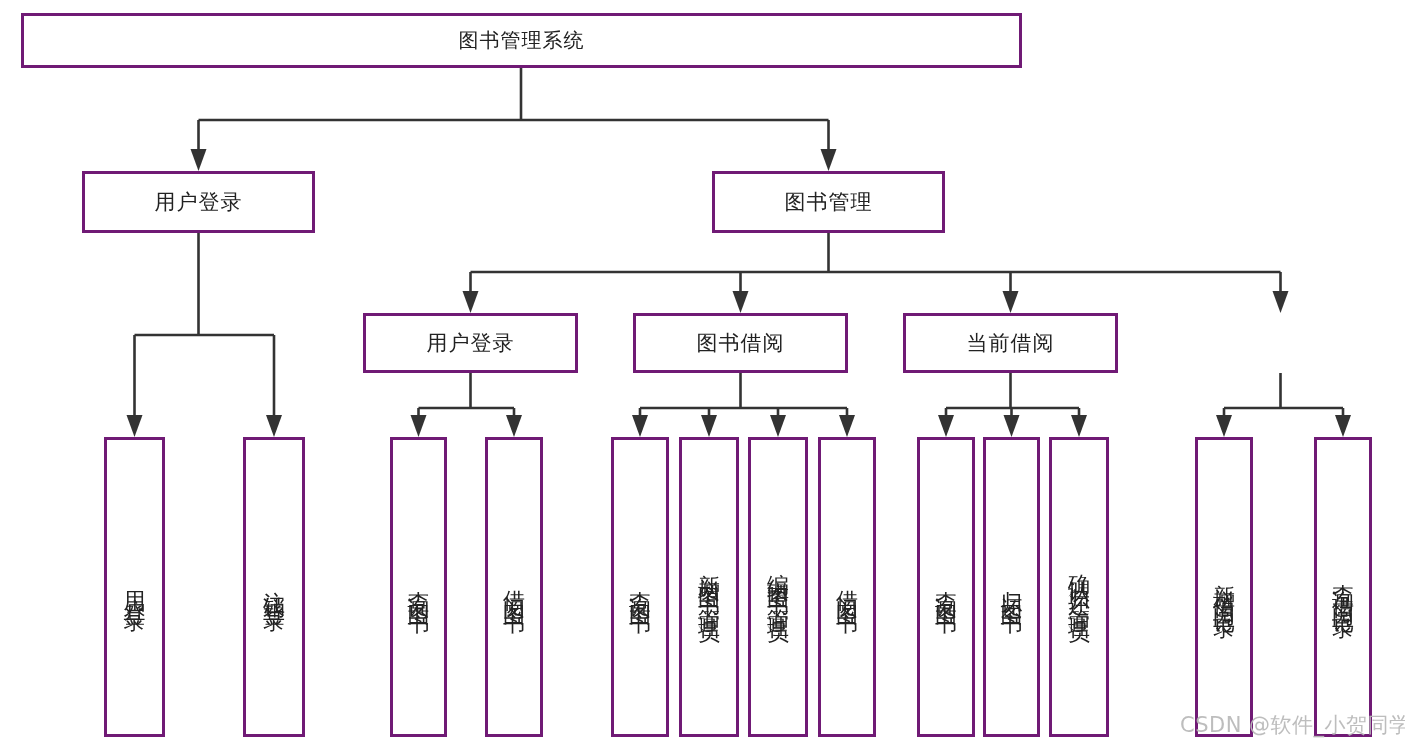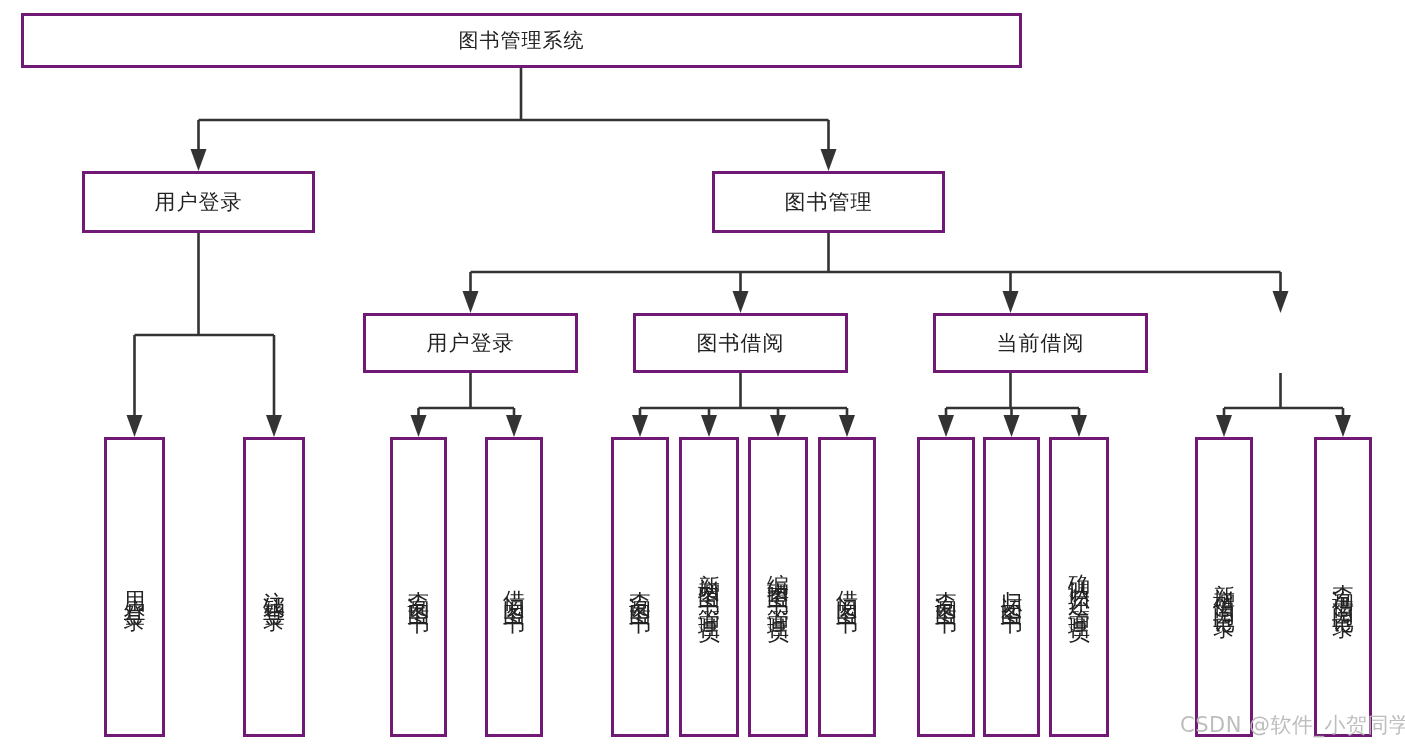--- a/index.html
+++ b/index.html
@@ -136,21 +136,21 @@
   <div class="node hbox1" style="left:712px; top:171px; width:233px; height:62px;">
     <span>图书管理</span>
   </div>
 
   <div class="node hbox1" style="left:363px; top:313px; width:215px; height:60px;">
     <span>用户登录</span>
   </div>
   <div class="node hbox1" style="left:633px; top:313px; width:215px; height:60px;">
     <span>图书借阅</span>
   </div>
-  <div class="node hbox1" style="left:933px; top:313px; width:215px; height:60px;">
+  <div class="node hbox1" style="left:903px; top:313px; width:215px; height:60px;">
     <span>当前借阅</span>
   </div>
 
   <div class="node vbox" style="left:104px; top:437px; width:61px; height:300px;">
     <span class="vtext">用户登录</span>
   </div>
   <div class="node vbox" style="left:243px; top:437px; width:62px; height:300px;">
     <span class="vtext">注销登录</span>
   </div>
 

